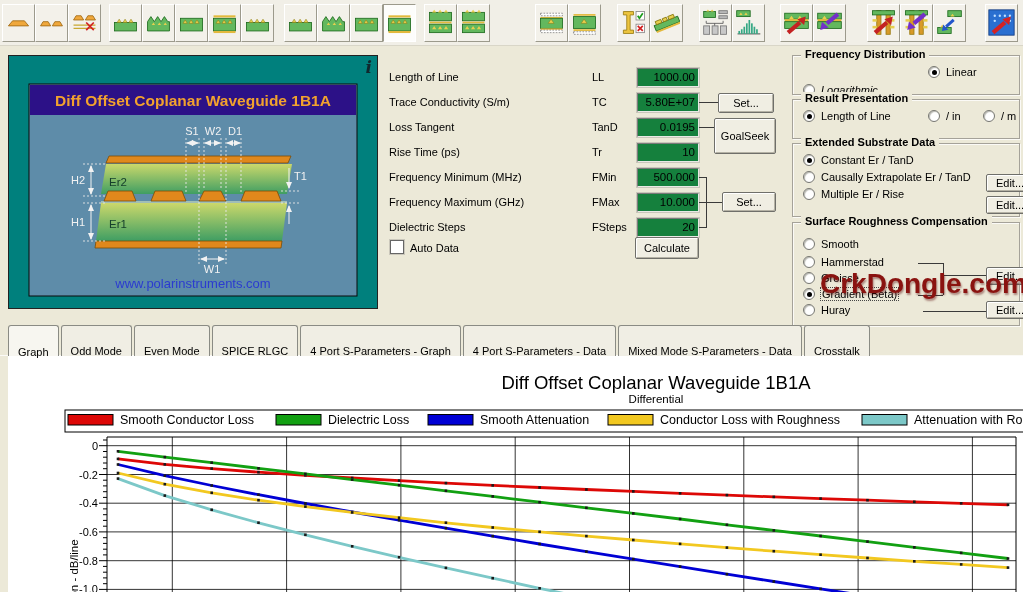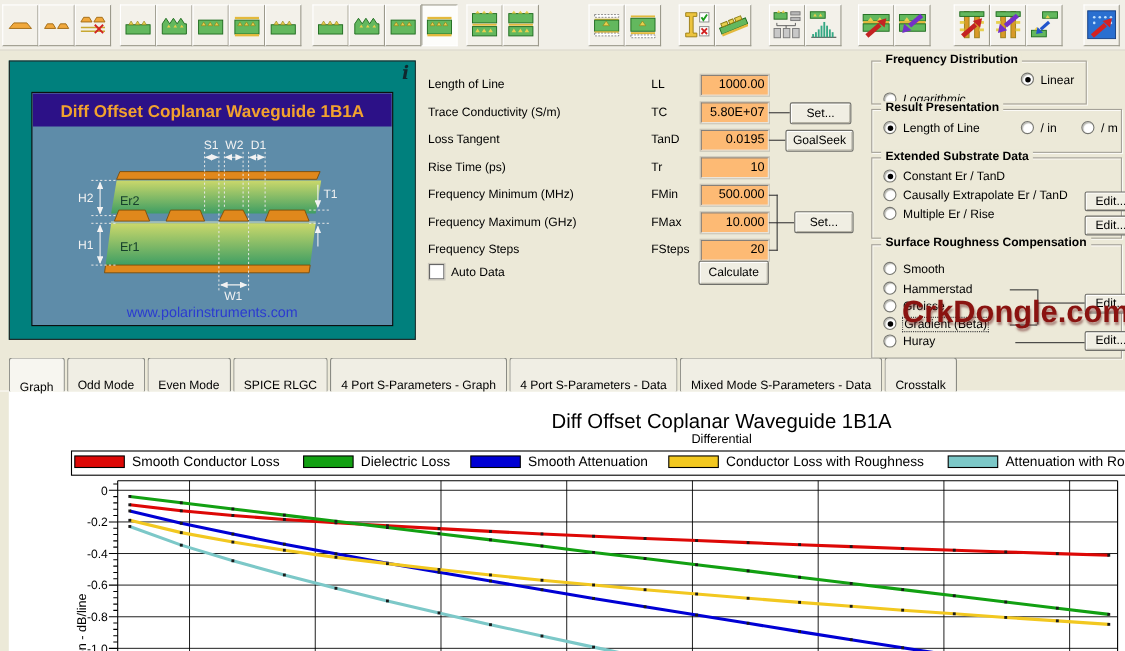--- a/index.html
+++ b/index.html
@@ -12,21 +12,21 @@
          padding:0;margin:0;display:flex;align-items:center;justify-content:center;box-sizing:border-box}
   .tbbtn svg{width:27px;height:27px;display:block}
   .tbbtn.pressed{background:#fdfdfb;border-color:#9c9a8c #ffffff #ffffff #9c9a8c}
   #imgpanel{position:absolute;left:8px;top:55px;width:368px;height:252px;background:#00807d;border:1px solid #222}
   #imgpanel svg{display:block}
   #infoicon{position:absolute;right:5px;top:1px;font-family:"DejaVu Serif",serif;font-style:italic;font-weight:bold;
             font-size:17px;color:#10282e}
   #form{position:absolute;left:385px;top:58px;width:406px;height:262px}
   .flabel{position:absolute;white-space:nowrap}
   .fsym{position:absolute;white-space:nowrap}
-  .tbx{position:absolute;width:56px;height:14px;background:#fdba74;border:1px solid;border-color:#7a7a7a #e9e9e5 #e9e9e5 #7a7a7a;
+  .tbx{position:absolute;width:56px;height:14px;background:#15803d;border:1px solid;border-color:#7a7a7a #e9e9e5 #e9e9e5 #7a7a7a;
        outline:1px solid #c9c6ba;text-align:right;padding:2px 3px 1px 1px;font-size:11.5px;white-space:nowrap}
   .wbtn{position:absolute;background:#f0eee3;border:1px solid #6f6f6a;border-radius:2px;
         box-shadow:inset 1px 1px 0 #ffffff, inset -1px -1px 0 #b5b2a5;text-align:center;font-size:11px;cursor:default;
         display:flex;align-items:center;justify-content:center;box-sizing:border-box}
   .hl{position:absolute;height:1px;background:#3a3a3a}
   .vl{position:absolute;width:1px;background:#3a3a3a}
   .cbx{position:absolute;width:12px;height:12px;background:#fff;border:1px solid #666;
        outline:1px solid #cac7bb;box-sizing:content-box}
   #options{position:absolute;left:790px;top:52px;width:240px;height:285px}
   .gbox{position:absolute;left:2px;width:228px;border:1px solid #a5a299;box-shadow:1px 1px 0 #fbfaf6, inset 1px 1px 0 #fbfaf6;
@@ -389,40 +389,40 @@
     <div class="tbx" style="left: 252px; top: 60px;">0.0195</div>
     <div class="flabel" style="left: 4px; top: 88px;">Rise Time (ps)</div>
     <div class="fsym" style="left: 207px; top: 88px;">Tr</div>
     <div class="tbx" style="left: 252px; top: 85px;">10</div>
     <div class="flabel" style="left: 4px; top: 113px;">Frequency Minimum (MHz)</div>
     <div class="fsym" style="left: 207px; top: 113px;">FMin</div>
     <div class="tbx" style="left: 252px; top: 110px;">500.000</div>
     <div class="flabel" style="left: 4px; top: 138px;">Frequency Maximum (GHz)</div>
     <div class="fsym" style="left: 207px; top: 138px;">FMax</div>
     <div class="tbx" style="left: 252px; top: 135px;">10.000</div>
-    <div class="flabel" style="left: 4px; top: 163px;">Frequency Steps</div>
+    <div class="flabel" style="left: 4px; top: 163px;">Dielectric Steps</div>
     <div class="fsym" style="left: 207px; top: 163px;">FSteps</div>
     <div class="tbx" style="left: 252px; top: 160px;">20</div>
     <div class="hl" style="left: 314px; top: 44px; width: 19px; height: 1px;"></div>
     <div class="wbtn" style="left: 333px; top: 35px; width: 56px; height: 20px;">Set...</div>
     <div class="hl" style="left: 314px; top: 69px; width: 15px; height: 1px;"></div>
-    <div class="wbtn" style="left: 329px; top: 60px; width: 62px; height: 20px;">GoalSeek</div>
+    <div class="wbtn" style="left: 329px; top: 60px; width: 62px; height: 36px;">GoalSeek</div>
     <div class="hl" style="left: 314px; top: 119px; width: 8px; height: 1px;"></div>
     <div class="hl" style="left: 314px; top: 144px; width: 8px; height: 1px;"></div>
     <div class="hl" style="left: 314px; top: 169px; width: 8px; height: 1px;"></div>
     <div class="vl" style="left: 321px; top: 119px; width: 1px; height: 51px;"></div>
     <div class="hl" style="left: 321px; top: 144px; width: 16px; height: 1px;"></div>
     <div class="wbtn" style="left: 337px; top: 134px; width: 54px; height: 20px;">Set...</div>
     <div class="cbx" style="left: 5px; top: 182px;"></div>
     <div class="flabel" style="left: 25px; top: 184px;">Auto Data</div>
     <div class="wbtn" style="left: 250px; top: 179px; width: 64px; height: 22px;">Calculate</div>
   </div>
 
 <div id="options">
-    <div class="gbox" style="left: 2px; top: 3px; width: 196px; height: 40px;">
+    <div class="gbox" style="left: 2px; top: 3px; width: 228px; height: 40px;">
       <div class="gtitle">Frequency Distribution</div>
       <div class="radiorow" style="left: 10px; top: 28px; font-style: italic;"><span class="rad"></span><span class="rlab">Logarithmic</span></div>
       <div class="radiorow" style="left: 135px; top: 10px;"><span class="rad sel"></span><span class="rlab">Linear</span></div>
     </div>
     <div class="gbox" style="left: 2px; top: 47px; width: 228px; height: 40px;">
       <div class="gtitle">Result Presentation</div>
       <div class="radiorow" style="left: 10px; top: 10px;"><span class="rad sel"></span><span class="rlab">Length of Line</span></div>
       <div class="radiorow" style="left: 135px; top: 10px;"><span class="rad"></span><span class="rlab">/ in</span></div>
       <div class="radiorow" style="left: 190px; top: 10px;"><span class="rad"></span><span class="rlab">/ m</span></div>
     </div>

